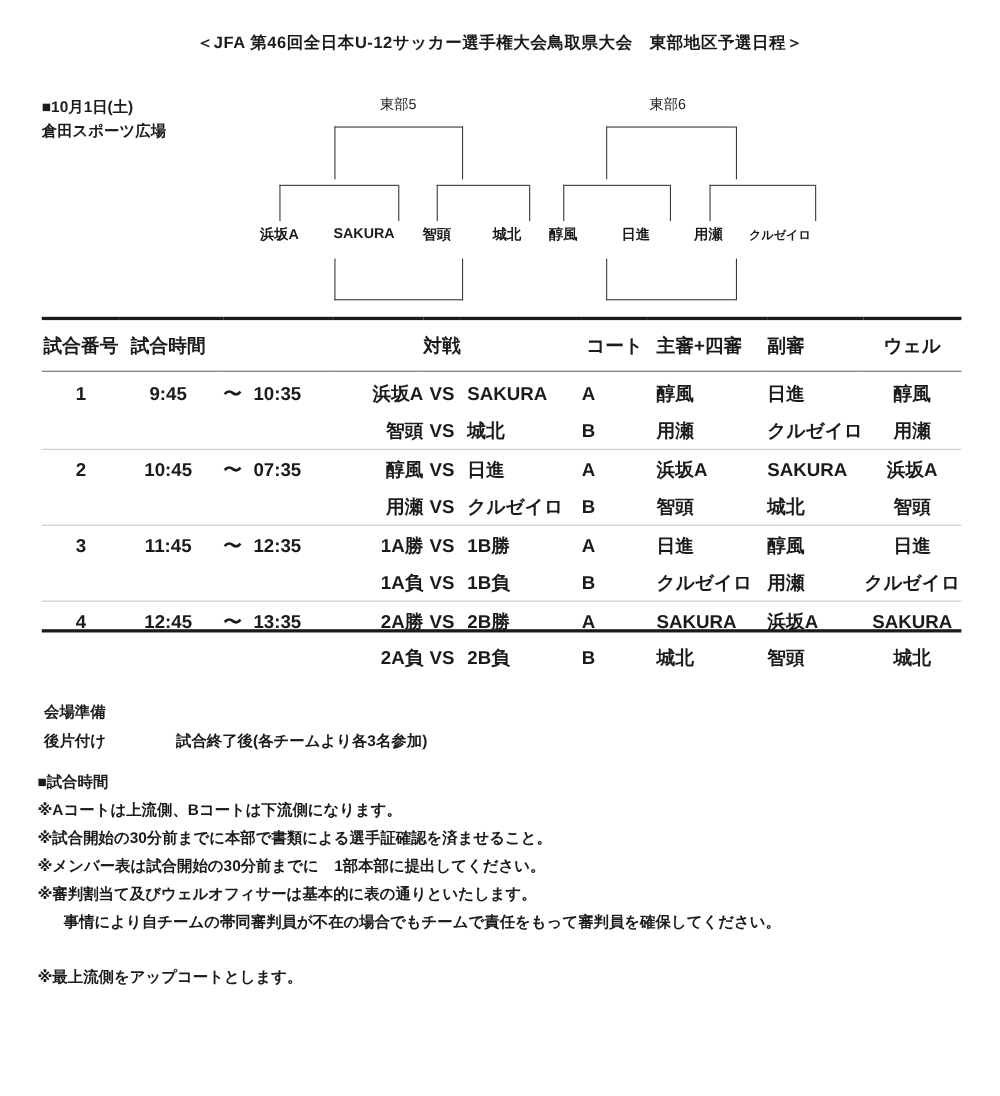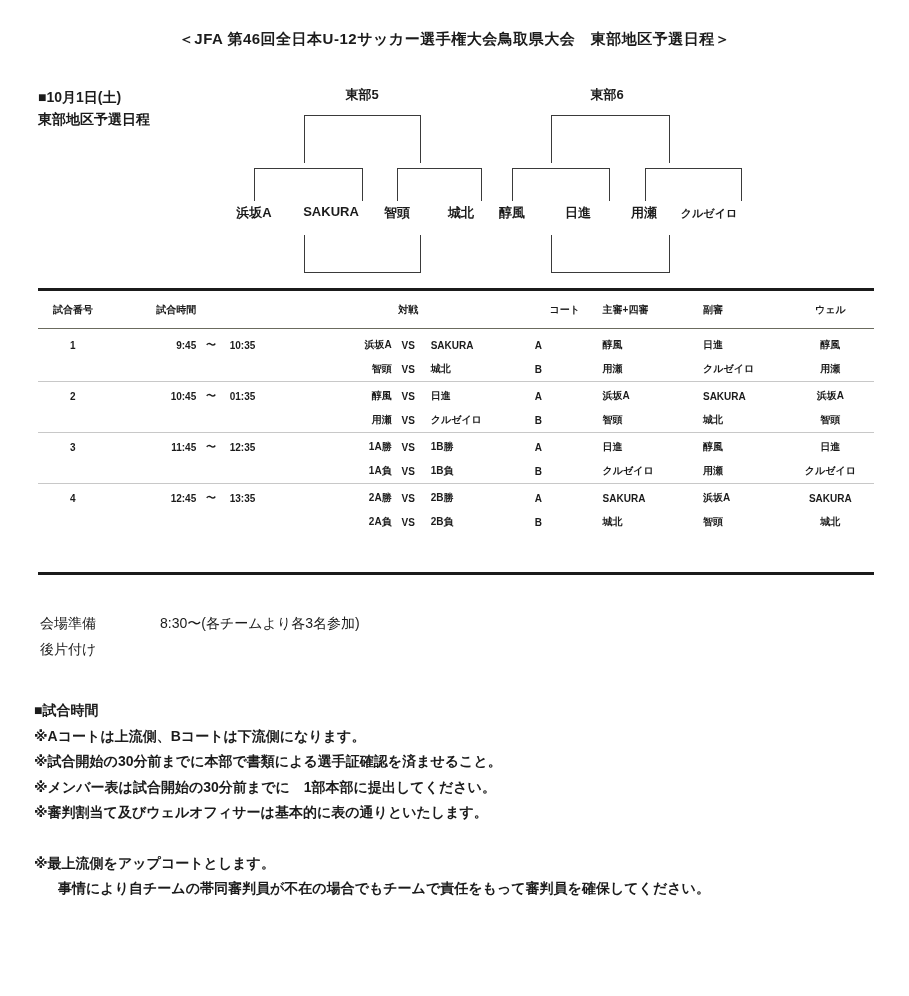--- a/index.html
+++ b/index.html
@@ -44,21 +44,21 @@
   .bracket-area {
     position: absolute;
     left: 0;
     top: 80px;
     width: 909px;
     height: 200px;
   }
   .bracket-title {
     position: absolute;
     font-size: 13px;
-    font-weight: bold;
+    font-weight: normal;
     white-space: nowrap;
     transform: translateX(-50%);
     text-align: center;
   }
   .team-label {
     position: absolute;
     font-size: 13px;
     font-weight: bold;
     white-space: nowrap;
     transform: translateX(-50%);
@@ -73,21 +73,21 @@
   .bline.h { height: 1px; }
   .bline.v { width: 1px; }
 
   
   .sched {
     position: absolute;
     left: 38px;
     top: 288px;
     width: 836px;
     border-collapse: collapse;
-    font-size: 10px;
+    font-size: 17px;
     font-weight: bold;
   }
   .sched thead th {
     font-weight: bold;
     padding: 12px 0 11px 0;
     white-space: nowrap;
   }
   .sched thead tr {
     border-top: 3px solid #1b1b1b;
     border-bottom: 1px solid #6b6b5e;
@@ -106,38 +106,38 @@
   .sched-bottom-rule {
     position: absolute;
     left: 38px;
     top: 572px;
     width: 836px;
     height: 3px;
     background: #1b1b1b;
   }
 
   .c-no     { width: 72px;  text-align: center; }
-  .c-start  { width: 92px;  text-align: right; padding-right: 6px !important; }
+  .c-start  { width: 92px;  text-align: center; padding-right: 6px !important; }
   .c-tilde  { width: 18px;  text-align: center; }
   .c-end    { width: 78px;  text-align: left; padding-left: 10px !important; }
   .c-home   { width: 92px;  text-align: right; }
   .c-vs     { width: 34px;  text-align: center; }
   .c-away   { width: 108px; text-align: left; padding-left: 6px !important; }
   .c-court  { width: 62px;  }
   .c-ref    { width: 104px; text-align: left; padding-left: 8px !important; }
   .c-ar     { width: 86px;  text-align: left; }
   .c-well   { width: 90px;  text-align: center; }
 
   
   .prep {
     position: absolute;
     left: 40px;
-    top: 610px;
+    top: 634px;
     font-size: 14px;
-    font-weight: normal;
+    font-weight: bold;
     line-height: 26px;
   }
   .prep-row { display: flex; white-space: nowrap; }
   .prep-label { width: 120px; }
 
   
   .notes {
     position: absolute;
     left: 34px;
     top: 698px;
@@ -150,21 +150,21 @@
   .notes .note.indent { padding-left: 24px; }
   .notes .note.gap { margin-top: 25px; }
 </style>
 </head>
 <body>
 
 <div class="doc-title">＜JFA 第46回全日本U-12サッカー選手権大会鳥取県大会　東部地区予選日程＞</div>
 
 <div class="meta-block">
   <div>■10月1日(土)</div>
-  <div>東部地区予選日程</div>
+  <div>倉田スポーツ広場</div>
 </div>
 
 <div class="bracket-area">
 
   <div class="bracket-title" style="left:362px; top:6px;">東部5</div>
 
   <div class="bline h" style="left:304px; top:35px; width:117px;"></div>
   <div class="bline v" style="left:304px; top:35px; height:48px;"></div>
   <div class="bline v" style="left:420px; top:35px; height:48px;"></div>
 
@@ -251,21 +251,21 @@
       <td class="c-court">B</td>
       <td class="c-ref">用瀬</td>
       <td class="c-ar">クルゼイロ</td>
       <td class="c-well">用瀬</td>
     </tr>
 
     <tr class="group-start">
       <td class="c-no">2</td>
       <td class="c-start">10:45</td>
       <td class="c-tilde">〜</td>
-      <td class="c-end">01:35</td>
+      <td class="c-end">07:35</td>
       <td class="c-home">醇風</td>
       <td class="c-vs">VS</td>
       <td class="c-away">日進</td>
       <td class="c-court">A</td>
       <td class="c-ref">浜坂A</td>
       <td class="c-ar">SAKURA</td>
       <td class="c-well">浜坂A</td>
     </tr>
     <tr>
       <td class="c-no"></td>
@@ -334,28 +334,28 @@
       <td class="c-ar">智頭</td>
       <td class="c-well">城北</td>
     </tr>
   </tbody>
 </table>
 <div class="sched-bottom-rule"></div>
 
 <div class="prep">
   <div class="prep-row">
     <span class="prep-label">会場準備</span>
-    <span>8:30〜(各チームより各3名参加)</span>
   </div>
   <div class="prep-row">
     <span class="prep-label">後片付け</span>
+    <span>試合終了後(各チームより各3名参加)</span>
   </div>
 </div>
 
 <div class="notes">
   <div class="note">■試合時間</div>
   <div class="note">※Aコートは上流側、Bコートは下流側になります。</div>
   <div class="note">※試合開始の30分前までに本部で書類による選手証確認を済ませること。</div>
   <div class="note">※メンバー表は試合開始の30分前までに　1部本部に提出してください。</div>
   <div class="note">※審判割当て及びウェルオフィサーは基本的に表の通りといたします。</div>
+  <div class="note indent">事情により自チームの帯同審判員が不在の場合でもチームで責任をもって審判員を確保してください。</div>
   <div class="note gap">※最上流側をアップコートとします。</div>
-  <div class="note indent">事情により自チームの帯同審判員が不在の場合でもチームで責任をもって審判員を確保してください。</div>
 </div>
 
 </body></html>

